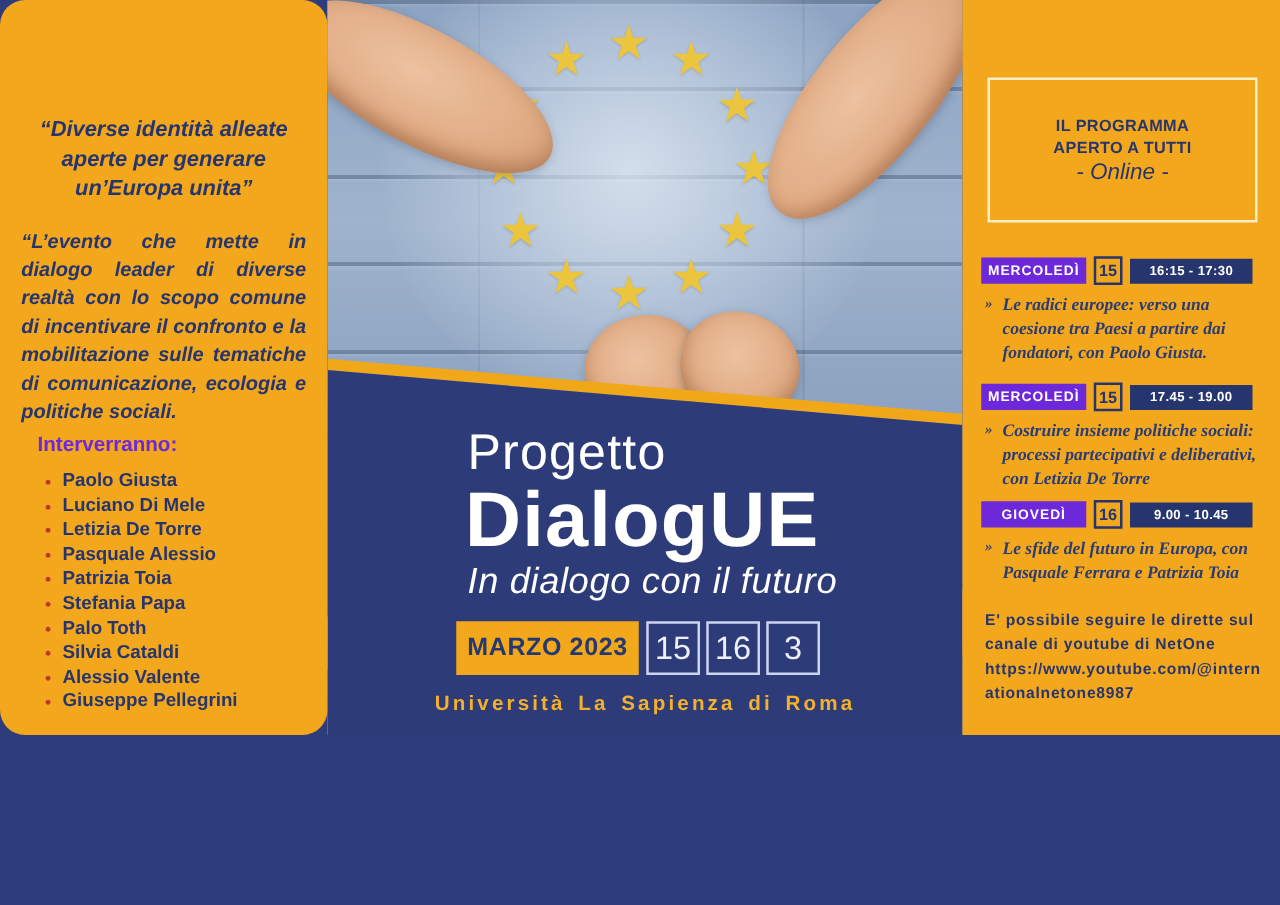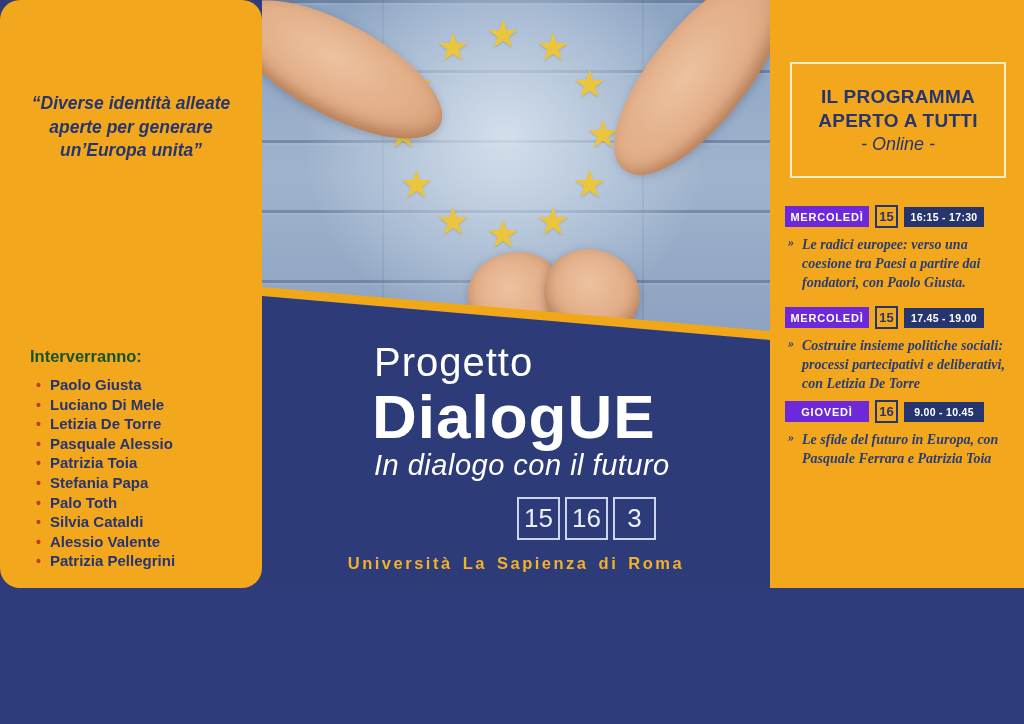--- a/index.html
+++ b/index.html
@@ -6,21 +6,21 @@
   html,body { width:1024px; height:724px; }
   body { font-family:"Liberation Sans", sans-serif; }
   .flyer { position:relative; width:1024px; height:724px; background:#2E3C7B; overflow:hidden; }
 
   
   .col-left { position:absolute; left:0; top:0; width:262px; height:588px; background:#F3A71C;border-radius:20px; }
   .quote-main { position:absolute; left:22px; top:92px; width:218px; text-align:center;
     font-style:italic; font-weight:bold; font-size:17.5px; line-height:1.35; color:#27356E; }
   .quote-body { position:absolute; left:17px; top:183px; width:228px; text-align:justify;
     font-style:italic; font-weight:bold; font-size:16px; line-height:1.42; color:#27356E; }
-  .speakers-title { position:absolute; left:30px; top:347px; font-weight:bold; font-size:16.5px; color:#14532d; }
+  .speakers-title { position:absolute; left:30px; top:347px; font-weight:bold; font-size:16.5px; color:#6d28d9; }
   .speakers { position:absolute; left:36px; top:376px; list-style:none; }
   .speakers li { position:relative; padding-left:14px; height:19.6px; font-weight:bold; font-size:15px; color:#27356E; }
   .speakers li .bullet { position:absolute; left:0; top:1px; color:#C0392B; font-size:14px; }
 
   
   .col-center { position:absolute; left:262px; top:0; width:508px; height:588px; overflow:hidden;
     background:linear-gradient(180deg,#8CA3C2 0%,#9FB3CC 30%,#8AA0BF 60%,#7E95B6 100%); }
   .planks { position:absolute; inset:0;
     background:
       repeating-linear-gradient(180deg, rgba(70,90,120,0.45) 0 3px, rgba(255,255,255,0.07) 3px 5px, transparent 5px 70px),
@@ -53,61 +53,62 @@
   .date-box { position:absolute; top:497px; width:43px; height:43px; border:2px solid #CDD5EE;
     display:flex; align-items:center; justify-content:center; font-size:26px; color:#EDF0F8; }
   .date-1 { left:255px; } .date-2 { left:303px; } .date-3 { left:351px; }
   .venue { position:absolute; left:0; top:554px; width:508px; text-align:center;
     font-weight:bold; font-size:16.5px; color:#F2B02C; letter-spacing:2.5px; word-spacing:3px; }
 
   
   .col-right { position:absolute; left:770px; top:0; width:254px; height:588px; background:#F3A71C; }
   .program-box { position:absolute; left:20px; top:62px; width:216px; height:116px; border:2px solid #F7EDC6;
     display:flex; flex-direction:column; align-items:center; justify-content:center; gap:2px; }
-  .program-line { font-weight:bold; font-size:19px; color:#27356E; letter-spacing:0.3px; }
+  .program-line { font-weight:bold; font-size:13px; color:#27356E; letter-spacing:0.3px; }
   .program-online { font-style:italic; font-size:18px; color:#27356E; }
   .session { position:absolute; left:0; width:254px; }
   .session-1 { top:205px; } .session-2 { top:306px; } .session-3 { top:400px; }
   .badge-row { position:relative; height:24px; }
   .day-badge { position:absolute; left:15px; top:1px; width:84px; height:21px; background:#6d28d9; color:#FFFFFF;
     font-weight:bold; font-size:11px; letter-spacing:0.8px; display:flex; align-items:center; justify-content:center; }
   .date-badge { position:absolute; left:105px; top:0; width:23px; height:23px; border:2px solid #27356E;
     color:#27356E; font-weight:bold; font-size:13px; display:flex; align-items:center; justify-content:center; }
-  .time-badge { position:absolute; left:134px; top:2px; width:80px; height:20px; background:#27356E; color:#FFFFFF;
+  .time-badge { position:absolute; left:134px; top:2px; width:98px; height:20px; background:#27356E; color:#FFFFFF;
     font-weight:bold; font-size:10.5px; letter-spacing:0.3px; display:flex; align-items:center; justify-content:center; }
   .session-desc { position:relative; margin:7px 14px 0 18px; font-family:"Liberation Serif", serif;
     font-style:italic; font-weight:bold; font-size:14px; line-height:1.35; color:#2A3C74; padding-left:14px; }
   .session-desc .arrow { position:absolute; left:0; top:-2px; font-size:12px; }
   .stream-note { position:absolute; left:18px; top:487px; width:222px; font-weight:bold; font-size:12.5px;
     letter-spacing:0.6px; line-height:1.55; color:#27356E; overflow-wrap:anywhere; }
 
   
   .footer { position:absolute; left:0; top:588px; width:1024px; height:136px; background:#2E3C7B; }
   .logo { position:absolute; }
   .lg-focolari { left:66px; top:608px; width:120px; color:#FFFFFF; }
 </style>
 </head>
 <body>
 
 <div class="flyer">
 
   <aside class="col-left">
     <div class="quote-main">“Diverse identità alleate aperte per generare un’Europa unita”</div>
+    <div class="quote-body">“L’evento che mette in dialogo leader di diverse realtà con lo scopo comune di incentivare il confronto e la mobilitazione sulle tematiche di comunicazione, ecologia e politiche sociali.</div>
     <div class="speakers-title">Interverranno:</div>
     <ul class="speakers">
       <li><span class="bullet">•</span><span>Paolo Giusta</span></li>
       <li><span class="bullet">•</span><span>Luciano Di Mele</span></li>
       <li><span class="bullet">•</span><span>Letizia De Torre</span></li>
       <li><span class="bullet">•</span><span>Pasquale Alessio</span></li>
       <li><span class="bullet">•</span><span>Patrizia Toia</span></li>
       <li><span class="bullet">•</span><span>Stefania Papa</span></li>
       <li><span class="bullet">•</span><span>Palo Toth</span></li>
       <li><span class="bullet">•</span><span>Silvia Cataldi</span></li>
       <li><span class="bullet">•</span><span>Alessio Valente</span></li>
-      <li><span class="bullet">•</span><span>Patrizia Pellegrini</span></li>
+      <li><span class="bullet">•</span><span>Giuseppe Pellegrini</span></li>
     </ul>
   </aside>
 
   <section class="col-center">
     <div class="planks"></div>
     <div class="photo-glow"></div>
     <div>
         <span class="photo-star" style="left: 224px; top: 12px;">★</span>
         <span class="photo-star" style="left: 274px; top: 25.3975px;">★</span>
         <span class="photo-star" style="left: 310.603px; top: 62px;">★</span>
@@ -125,20 +126,21 @@
     <div class="hand hand-tr"></div>
     <div class="hand hand-ml"></div>
     <div class="hand hand-mr"></div>
     <div class="hand hand-bl"></div>
     <div class="hand hand-br"></div>
     <div class="gold-stripe"></div>
     <div class="blue-panel"></div>
     <div class="pretitle">Progetto</div>
     <div class="title">DialogUE</div>
     <div class="subtitle">In dialogo con il futuro</div>
+    <div class="month-box">MARZO 2023</div>
     <div class="date-box date-1">15</div>
     <div class="date-box date-2">16</div>
     <div class="date-box date-3">3</div>
     <div class="venue">Università La Sapienza di Roma</div>
   </section>
 
   <aside class="col-right">
     <div class="program-box">
       <div class="program-line">IL PROGRAMMA</div>
       <div class="program-line">APERTO A TUTTI</div>
@@ -171,20 +173,21 @@
       <div class="badge-row">
         <span class="day-badge">GIOVEDÌ</span>
         <span class="date-badge">16</span>
         <span class="time-badge">9.00 - 10.45</span>
       </div>
       <div class="session-desc">
         <span class="arrow">»</span><span>Le sfide del futuro in Europa, con Pasquale Ferrara e Patrizia Toia</span>
       </div>
     </div>
 
+    <div class="stream-note">E' possibile seguire le dirette sul canale di youtube di NetOne https://www.youtube.com/@internationalnetone8987</div>
   </aside>
 
   <footer class="footer">
 
     <div class="logo lg-focolari">
       
       
       
     </div>
 

